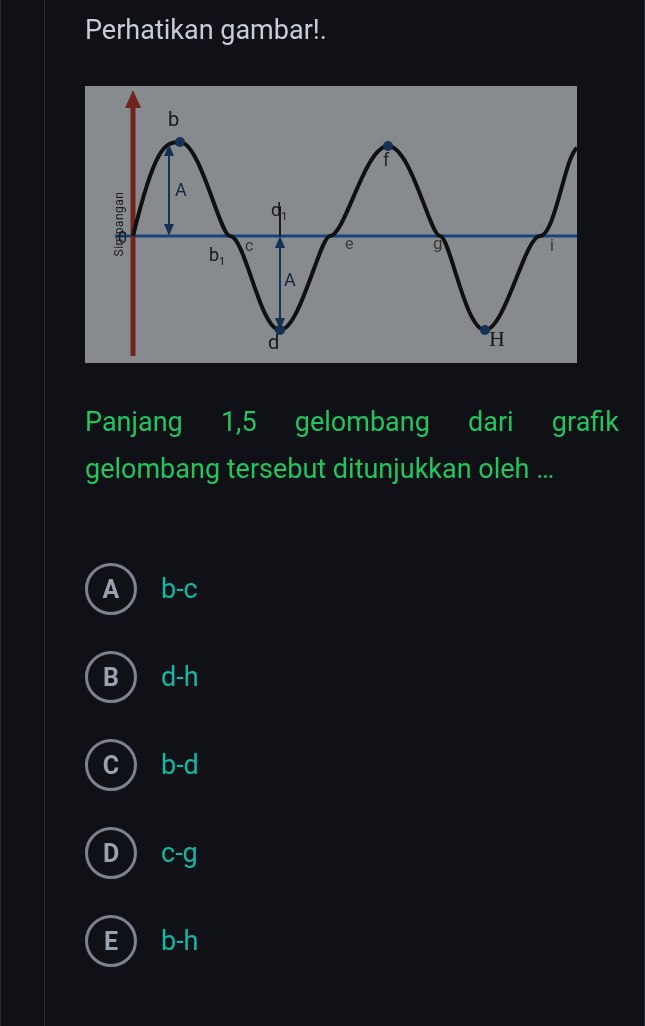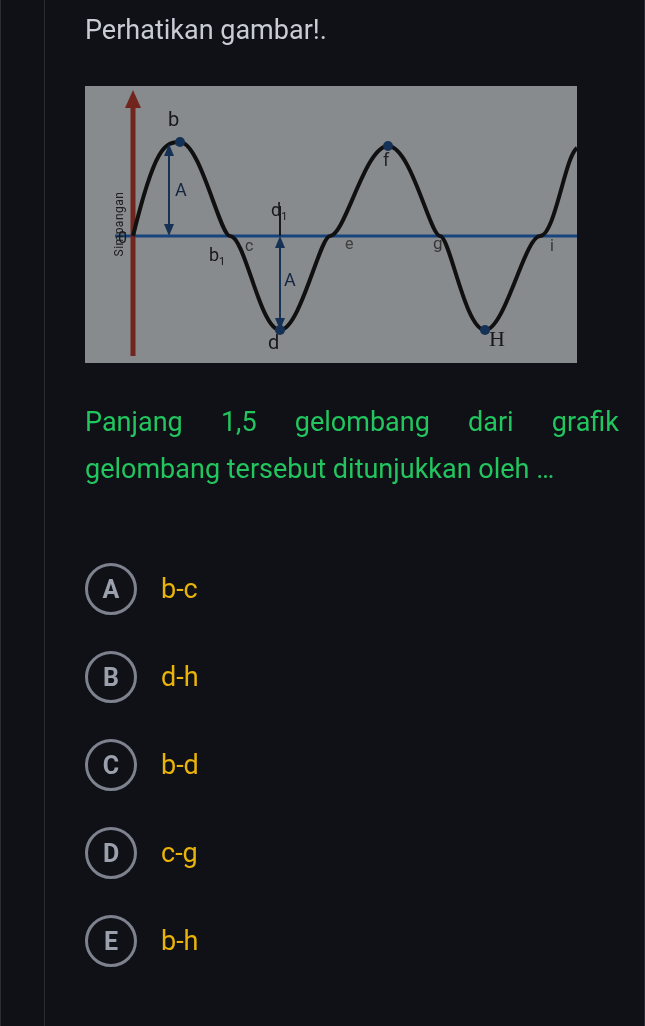--- a/index.html
+++ b/index.html
@@ -68,21 +68,21 @@
       display: flex;
       align-items: center;
       justify-content: center;
       font-size: 25px;
       font-weight: 700;
       color: #9aa0ac;
       flex-shrink: 0;
     }
     .opt-text {
       font-size: 27px;
-      color: #eab308;
+      color: #14b8a6;
     }
     .axis-label-v {
       position: absolute;
       left: 2px;
       top: 50%;
       transform: translateY(-50%) rotate(-90deg);
       transform-origin: center;
       font-size: 12px;
       color: #2a2a2a;
       letter-spacing: 0.5px;

